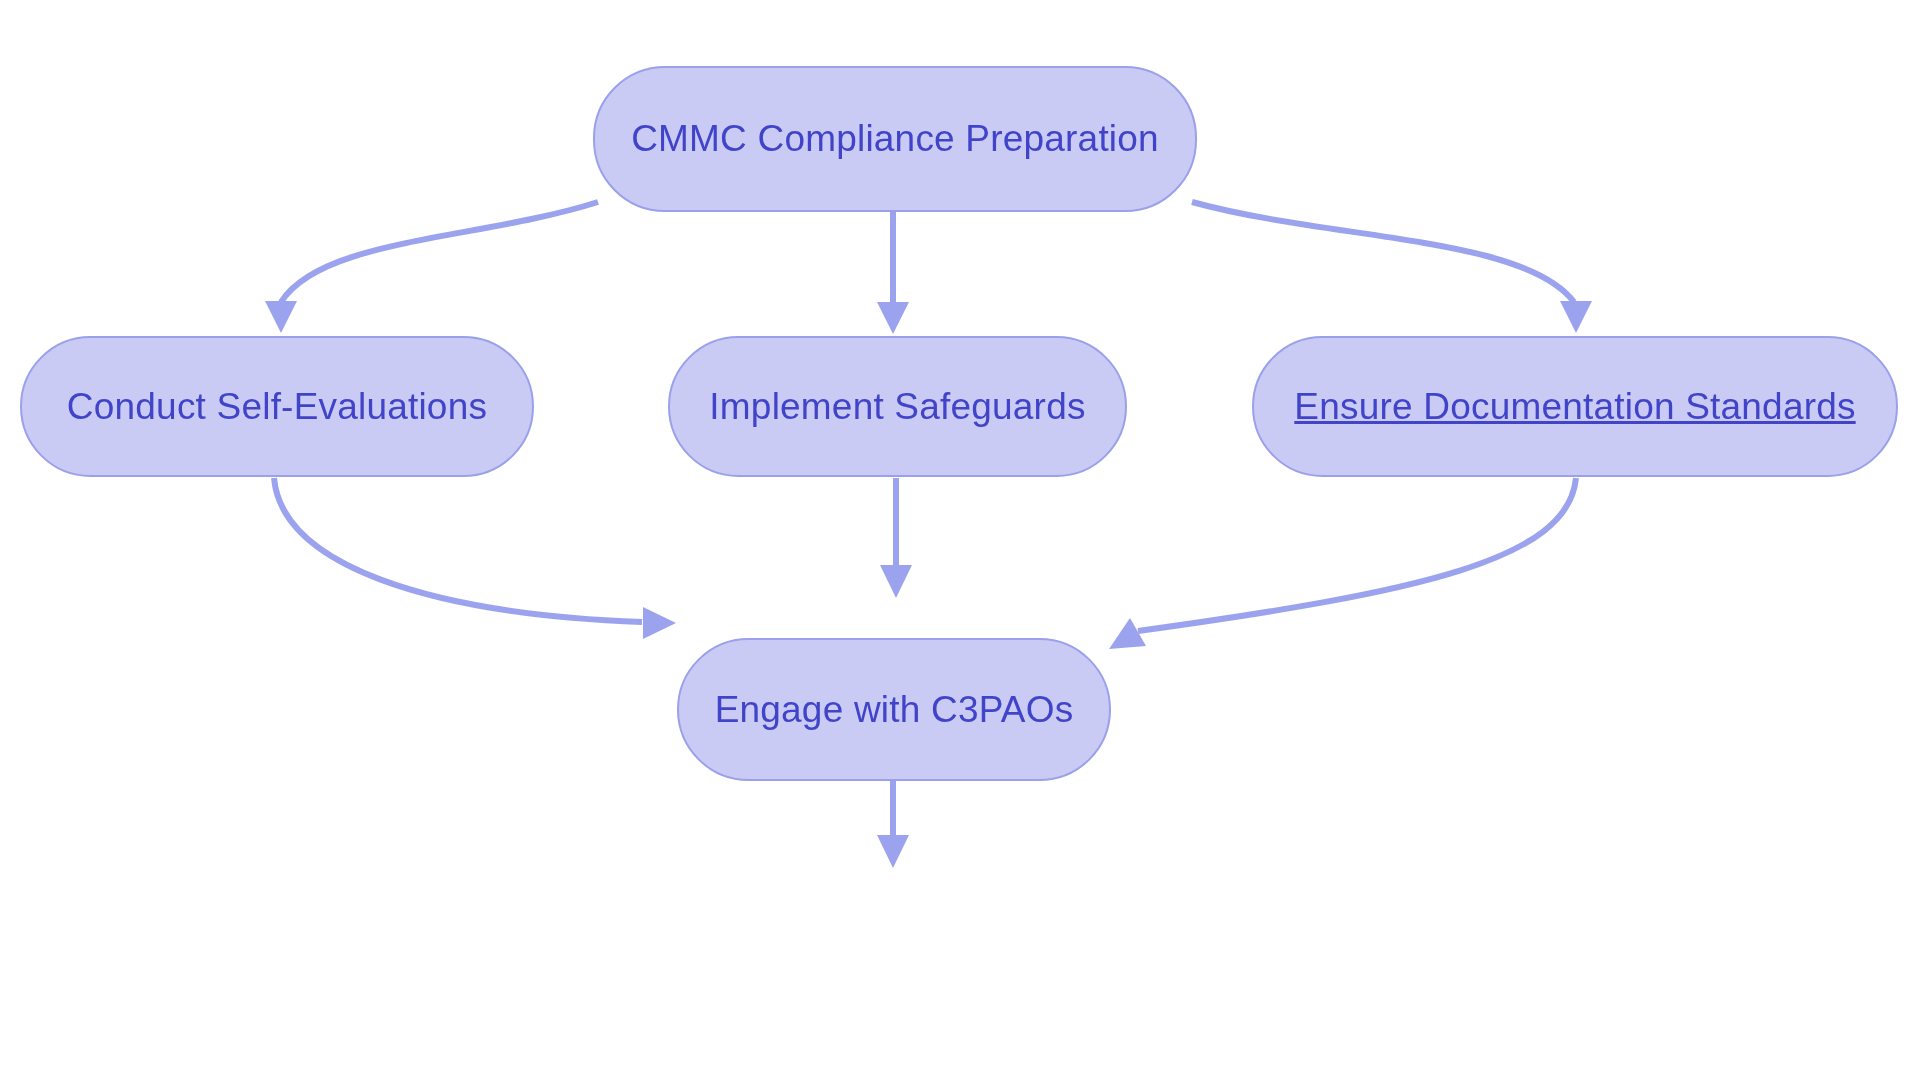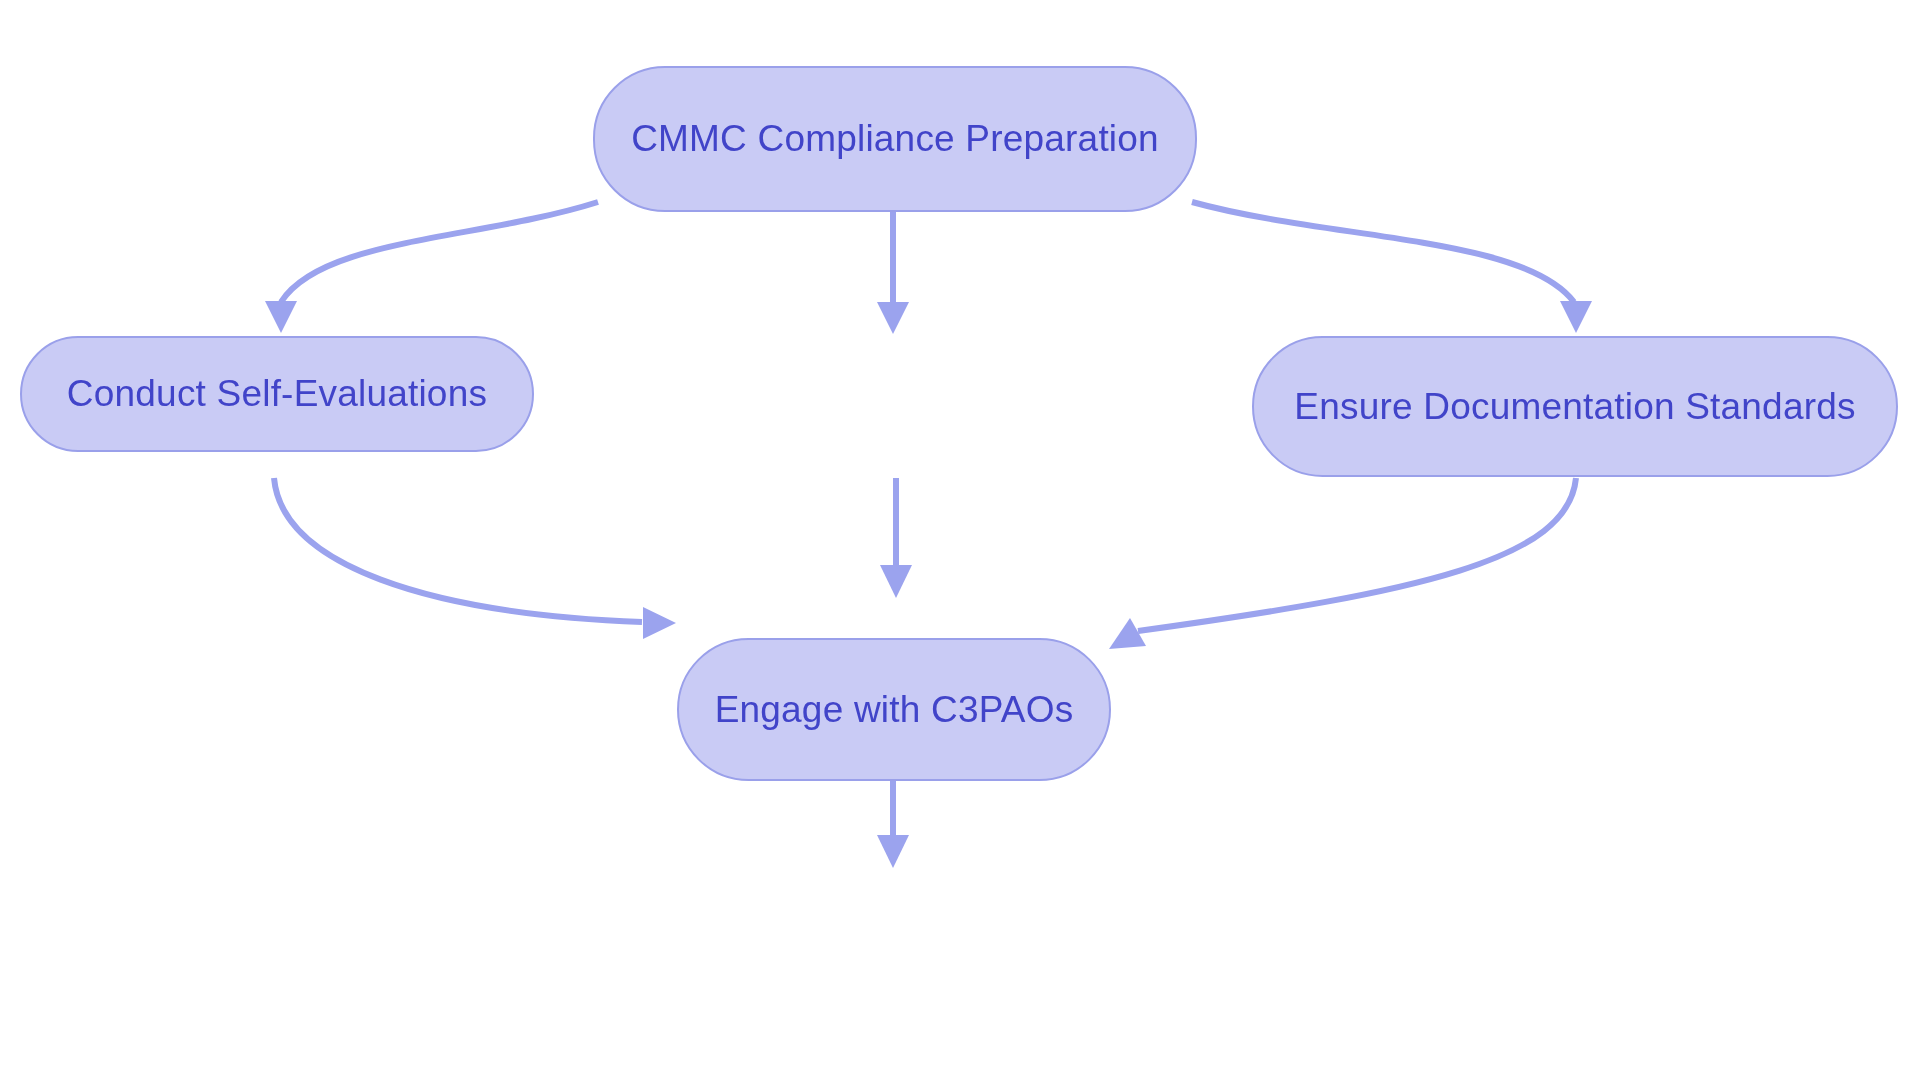--- a/index.html
+++ b/index.html
@@ -27,23 +27,23 @@
     background:var(--node-fill);
     border:2px solid var(--node-border);
     border-radius:72px;
     color:var(--node-text);
     font-size:37px;font-weight:500;
     text-align:center;
     letter-spacing:0.2px;
     white-space:nowrap;
   }
   .n-top   {left:593px; top:66px;  width:604px; height:146px;}
-  .n-left  {left:20px;  top:336px; width:514px; height:116px;}
+  .n-left  {left:20px;  top:336px; width:514px; height:141px;}
   .n-mid   {left:668px; top:336px; width:459px; height:141px;}
-  .n-right {left:1252px;top:336px; width:646px; height:141px;}
+  .n-right {left:1252px;top:336px; width:646px; height:141px;text-decoration:underline;}
   .n-engage{left:677px; top:602px; width:434px; height:143px;margin-top:36px;}
   .n-bottom{left:562px; top:872px; width:663px; height:140px;}
 </style>
 </head>
 <body>
 
 <div id="canvas">
 
   <svg id="edges" viewBox="0 0 1920 1083" xmlns="http://www.w3.org/2000/svg">
 
@@ -84,20 +84,23 @@
   </svg>
 
   <div class="node n-top">
     <span>CMMC Compliance Preparation</span>
   </div>
 
   <div class="node n-left">
     <span>Conduct Self-Evaluations</span>
   </div>
 
+  <div class="node n-mid">
+    <span>Implement Safeguards</span>
+  </div>
 
   <div class="node n-right">
     <span>Ensure Documentation Standards</span>
   </div>
 
   <div class="node n-engage">
     <span>Engage with C3PAOs</span>
   </div>
 
 

